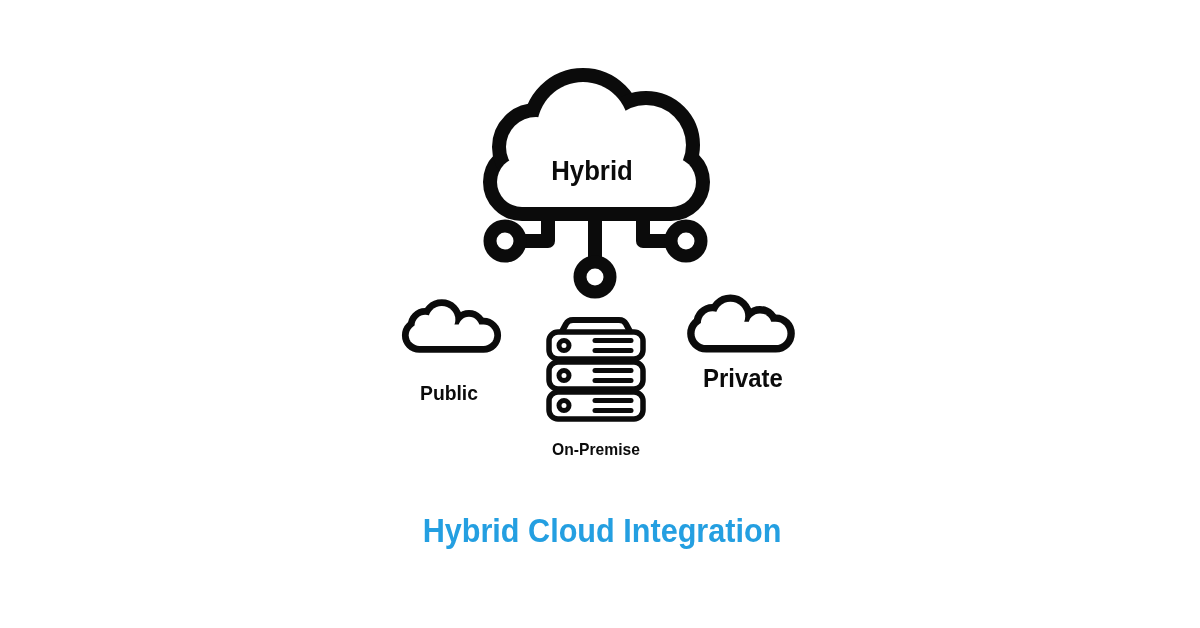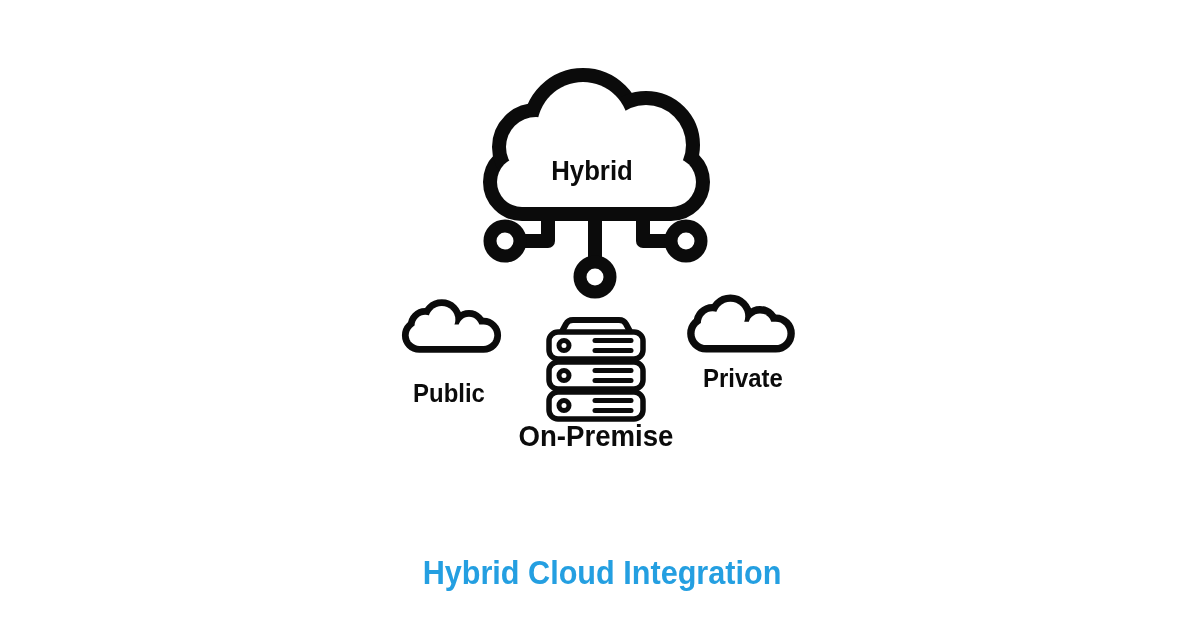--- a/index.html
+++ b/index.html
@@ -38,47 +38,46 @@
   .hybrid-label {
     left: 592px;
     top: 138px;
     font-size: 28px;
     line-height: 34px;
     margin-top: 16px;
   }
   .public-label {
     left: 449px;
     top: 379px;
-    font-size: 26px;
+    font-size: 21px;
     line-height: 28px;
   }
   .onpremise-label {
     left: 596px;
-    top: 422px;
-    font-size: 30px;
+    top: 436px;
+    font-size: 17px;
     line-height: 28px;
   }
   .private-label {
     left: 743px;
     top: 364px;
     font-size: 26px;
     line-height: 28px;
   }
   .title {
     position: absolute;
     left: 602px;
     top: 511px;
     transform: translateX(-50%);
     color: #249fe1;
     font-weight: 700;
     font-size: 34px;
     line-height: 38px;
     white-space: nowrap;
     text-align: right;
-    margin-top: 42px;
   }
   .title .txt {
     transform: scaleX(0.9);
   }
 </style>
 </head>
 <body>
 
 <div class="canvas">
 

